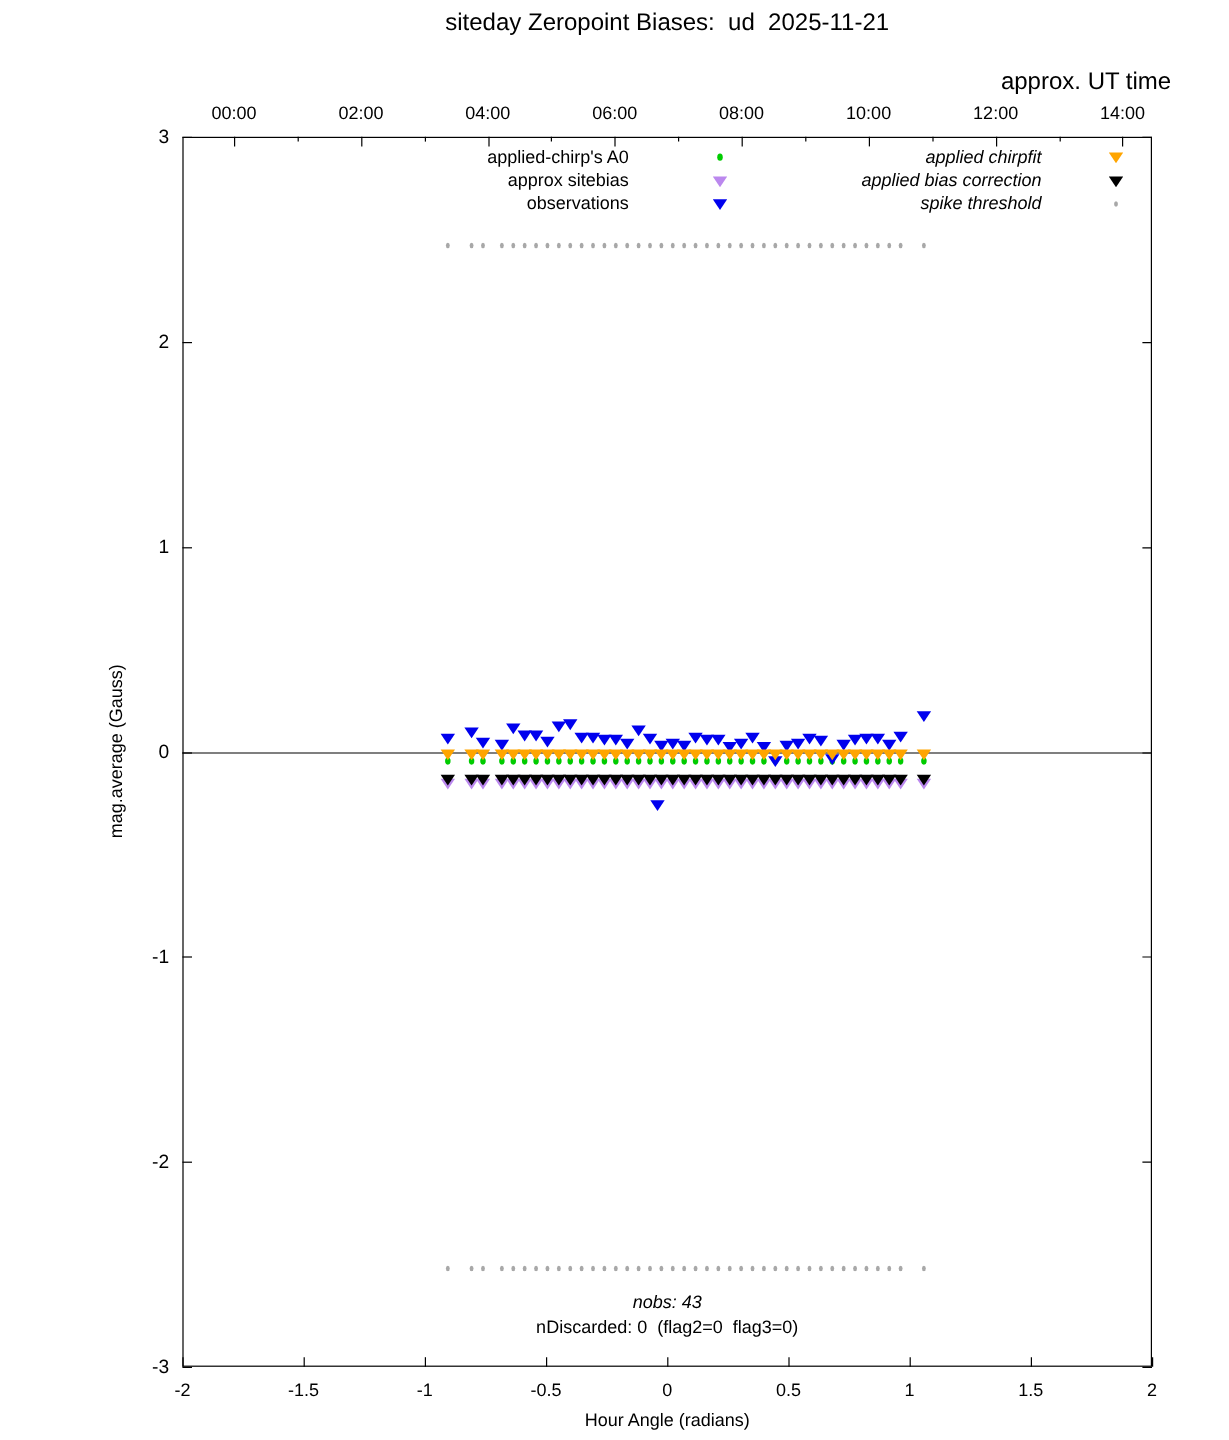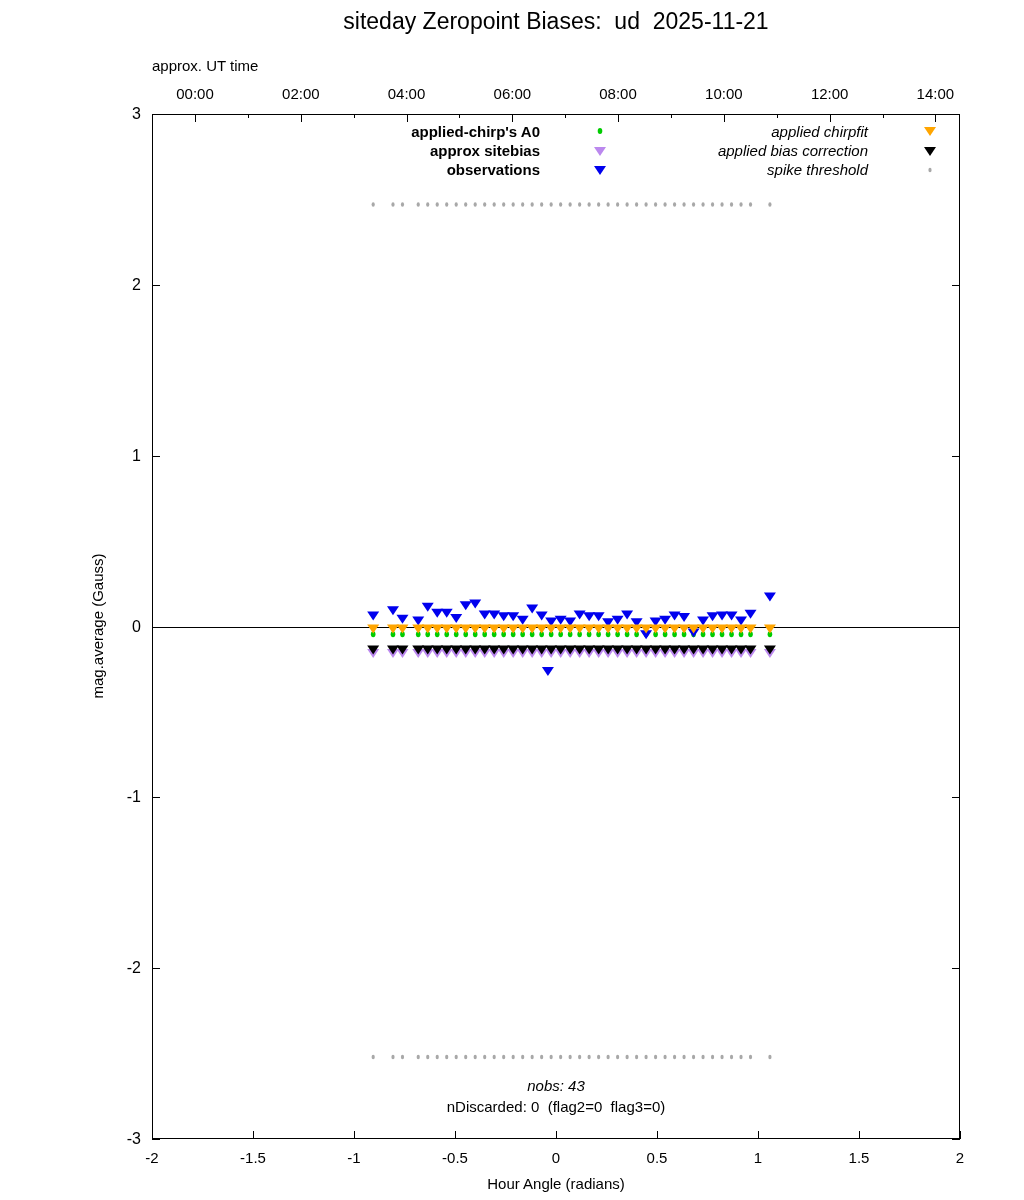--- a/index.html
+++ b/index.html
@@ -2,32 +2,32 @@
 <html><head>
 <meta charset="utf-8">
 <style>
   html,body{margin:0;padding:0;background:#fff;}
   .canvas{
     position:relative;width:1024px;height:1200px;background:#ffffff;
     font-family:"Liberation Sans", sans-serif;color:#000;overflow:hidden;
   }
   .abs{position:absolute;}
   #plot-svg{position:absolute;left:0;top:0;}
-  .chart-title{left:152px;top:8px;width:808px;text-align:center;font-size:23px;white-space:pre;}
-  .x2-label{left:152px;top:57px;width:808px;text-align:left;font-size:15px;}
+  .chart-title{left:152px;top:8px;width:808px;text-align:center;font-size:20px;white-space:pre;}
+  .x2-label{left:168px;top:57px;width:808px;text-align:right;font-size:20px;}
   .x-label{left:152px;top:1175px;width:808px;text-align:center;font-size:15px;}
   .y-label{left:97px;top:626px;width:0;height:0;}
   .y-label > span{
     position:absolute;display:block;width:320px;text-align:center;font-size:15px;
     transform:translate(-50%,-50%) rotate(-90deg);white-space:nowrap;
   }
   .note1{left:152px;top:1077px;width:808px;text-align:center;font-size:15px;white-space:pre;font-style:italic;}
   .note2{left:152px;top:1098px;width:808px;text-align:center;font-size:15px;white-space:pre;}
   .legend-label{font-size:15px;line-height:19px;text-align:right;white-space:pre;}
-  .lg-l{left:152px;width:388px;font-weight:bold;}
+  .lg-l{left:136px;width:388px;}
   .lg-r{left:480px;width:388px;font-style:italic;}
   .legend-marker{position:absolute;width:24px;height:16px;}
   .mk-l{left:588px;}
   .mk-r{left:918px;}
 </style>
 </head>
 <body>
 
 <div class="canvas">
 

